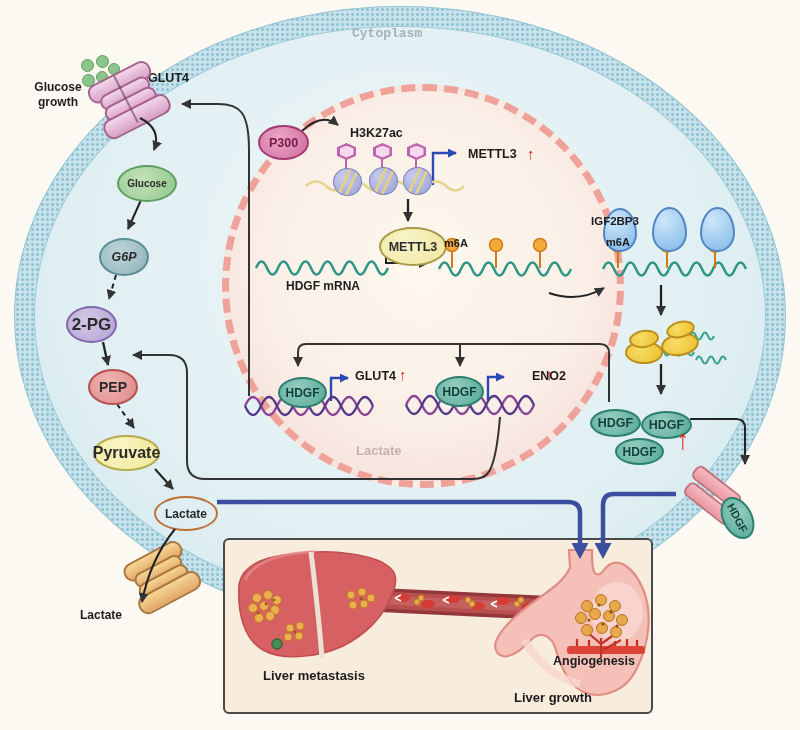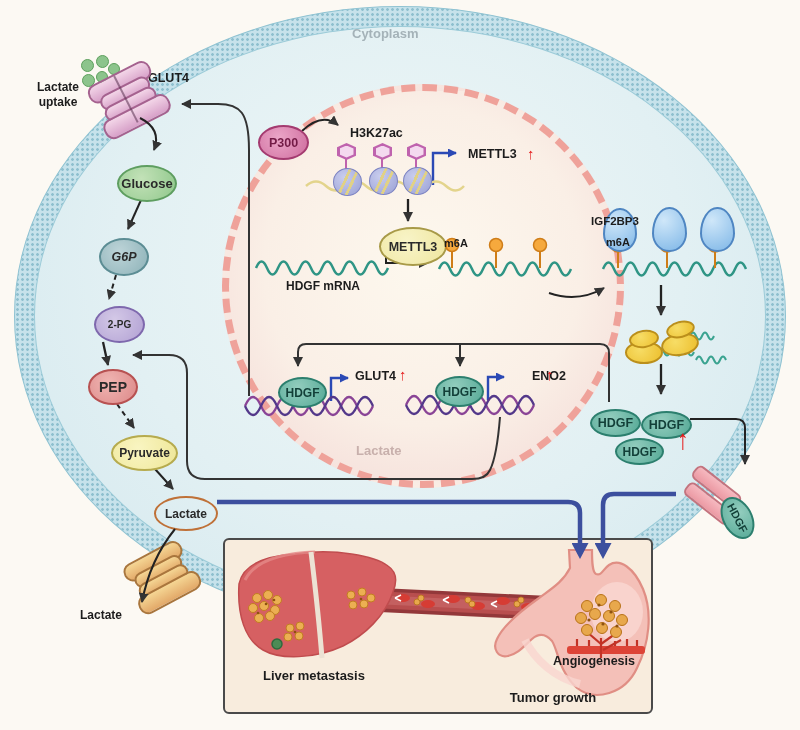--- a/index.html
+++ b/index.html
@@ -12,21 +12,21 @@
     background-color:#c6e2eb;
     background-image:radial-gradient(#8fc0cf 1.1px,rgba(0,0,0,0) 1.6px);
     background-size:5px 5px;border:1.5px solid #90c3d2;}
   .cell-inner{left:34px;top:26px;width:730px;height:578px;border-radius:50%;
     background:radial-gradient(ellipse at 50% 40%,#eef7f7 0%,#e2f0f3 55%,#d3e8ee 100%);
     border:1.5px solid #9ccbd8;}
   .nucleus{left:222px;top:84px;width:388px;height:390px;border-radius:50%;
     background:radial-gradient(circle at 50% 45%,#fdf8ee 0%,#faefe6 55%,#f4dcd8 88%,#f0cfcc 100%);
     border:7px dashed #efa29a;z-index:4;}
   .lab{position:absolute;color:#1c1c1c;font-weight:700;white-space:nowrap;z-index:12;}
-  .lab-gray{color:#a4b2b8;font-weight:600;}
+  .lab-gray{color:#a4b2b8;font-weight:600;font-family:Liberation Mono, monospace;}
   .lab-nuc{color:#c8b0ac;font-weight:600;}
   .wrap{white-space:normal;text-align:center;line-height:1.25;font-weight:600;}
   
   .ov{position:absolute;border-radius:50%;display:flex;align-items:center;justify-content:center;
       font-weight:700;color:#2a2a2a;z-index:10;}
   .ov-glucose{background:radial-gradient(circle at 40% 35%,#c3e2b8,#8fc78b);border:2px solid #5e9e60;}
   .ov-g6p{background:radial-gradient(circle at 40% 35%,#bdd4d8,#8db2b8);border:2px solid #5c8d94;font-style:italic;}
   .ov-2pg{background:radial-gradient(circle at 40% 35%,#d4c9e7,#b1a0d3);border:2px solid #7e68ad;}
   .ov-pep{background:radial-gradient(circle at 40% 35%,#f0b5b2,#dc8888);border:2px solid #b85252;}
   .ov-pyr{background:radial-gradient(circle at 40% 35%,#f9f5c2,#eee697);border:2px solid #b6ab4e;}
@@ -106,36 +106,36 @@
     <path d="M488,400 L488,377 L504,377" fill="none" stroke="#2b49b5" stroke-width="2.4" marker-end="url(#mblue)"></path>
   </svg>
 
   <div class="dot" style="left:81px;top:59px;width:11px;height:11px;background:#8cc48c;border:1.5px solid #5da05d;z-index:10;"></div>
   <div class="dot" style="left:96px;top:55px;width:11px;height:11px;background:#8cc48c;border:1.5px solid #5da05d;z-index:10;"></div>
   <div class="dot" style="left:108px;top:63px;width:10px;height:10px;background:#8cc48c;border:1.5px solid #5da05d;z-index:10;"></div>
   <div class="dot" style="left:82px;top:74px;width:11px;height:11px;background:#8cc48c;border:1.5px solid #5da05d;z-index:10;"></div>
   <div class="dot" style="left:96px;top:71px;width:10px;height:10px;background:#8cc48c;border:1.5px solid #5da05d;z-index:10;"></div>
   <div class="dot" style="left:89px;top:86px;width:10px;height:10px;background:#8cc48c;border:1.5px solid #5da05d;z-index:10;"></div>
 
-  <div class="lab wrap" style="left:26px;top:80px;width:64px;font-size:12px;z-index:12;">Lactate uptake</div>
+  <div class="lab wrap" style="left:26px;top:80px;width:64px;font-size:12px;z-index:12;">Glucose growth</div>
 
   <div class="abs" style="left:94px;top:70px;width:72px;height:70px;transform:rotate(-27deg);z-index:22;">
     <div class="chanbar glutbar" style="left:3px;top:0;width:64px;height:16px;"></div>
     <div class="chanbar glutbar" style="left:10px;top:14px;width:50px;height:13px;"></div>
     <div class="chanbar glutbar" style="left:9px;top:26px;width:52px;height:13px;"></div>
     <div class="chanbar glutbar" style="left:1px;top:38px;width:68px;height:17px;"></div>
     <div style="position:absolute;left:34px;top:2px;width:2px;height:52px;background:rgba(90,50,80,0.55);"></div>
   </div>
   <div class="lab" style="left:148px;top:71px;font-size:12.5px;">GLUT4</div>
 
-  <div class="ov ov-glucose" style="left:117px;top:165px;width:56px;height:33px;font-size:13px;">Glucose</div>
+  <div class="ov ov-glucose" style="left:117px;top:165px;width:56px;height:33px;font-size:10px;">Glucose</div>
   <div class="ov ov-g6p" style="left:99px;top:238px;width:46px;height:34px;font-size:12.5px;">G6P</div>
-  <div class="ov ov-2pg" style="left:94px;top:306px;width:47px;height:33px;font-size:10px;">2-PG</div>
+  <div class="ov ov-2pg" style="left:66px;top:306px;width:47px;height:33px;font-size:17px;">2-PG</div>
   <div class="ov ov-pep" style="left:88px;top:369px;width:46px;height:32px;font-size:14px;">PEP</div>
-  <div class="ov ov-pyr" style="left:111px;top:435px;width:63px;height:32px;font-size:12px;">Pyruvate</div>
+  <div class="ov ov-pyr" style="left:93px;top:435px;width:63px;height:32px;font-size:16px;">Pyruvate</div>
   <div class="ov ov-lac" style="left:154px;top:496px;width:60px;height:31px;font-size:12px;">Lactate</div>
 
   <div class="abs" style="left:126px;top:549px;width:78px;height:74px;transform:rotate(-28deg);z-index:22;">
     <div class="chanbar lacbar" style="left:8px;top:0;width:60px;height:15px;"></div>
     <div class="chanbar lacbar" style="left:14px;top:13px;width:48px;height:12px;"></div>
     <div class="chanbar lacbar" style="left:13px;top:24px;width:50px;height:12px;"></div>
     <div class="chanbar lacbar" style="left:6px;top:35px;width:64px;height:16px;"></div>
   </div>
   <div class="lab" style="left:80px;top:608px;font-size:12px;font-weight:600;">Lactate</div>
 
@@ -339,21 +339,21 @@
             <circle cx="386" cy="72" r="1.6"></circle>
             <circle cx="364" cy="80" r="1.6"></circle>
           <circle cx="378" cy="84" r="1.6"></circle>
             <circle cx="392" cy="86" r="1.6"></circle>
         </g>
       </g>
     </svg>
   </div>
   <div class="panel-lab" style="left:244px;top:668px;width:140px;font-size:13px;">Liver metastasis</div>
   <div class="panel-lab" style="left:538px;top:654px;width:112px;font-size:12.5px;">Angiogenesis</div>
-  <div class="panel-lab" style="left:494px;top:690px;width:118px;font-size:13px;">Tumor growth</div>
+  <div class="panel-lab" style="left:494px;top:690px;width:118px;font-size:13px;">Liver growth</div>
 
   <svg style="left:0;top:0;z-index:30;" width="800" height="730">
     <defs>
       <marker id="mb2" markerUnits="userSpaceOnUse" markerWidth="12" markerHeight="10" refX="9" refY="5" orient="auto">
         <path d="M0,0 L10,5 L0,10 z" fill="#333"></path>
       </marker>
       <marker id="mbig" markerUnits="userSpaceOnUse" markerWidth="18" markerHeight="17" refX="11" refY="8.5" orient="auto">
         <path d="M0,0 L16,8.5 L0,17 z" fill="#3c4f9e"></path>
       </marker>
     </defs>

